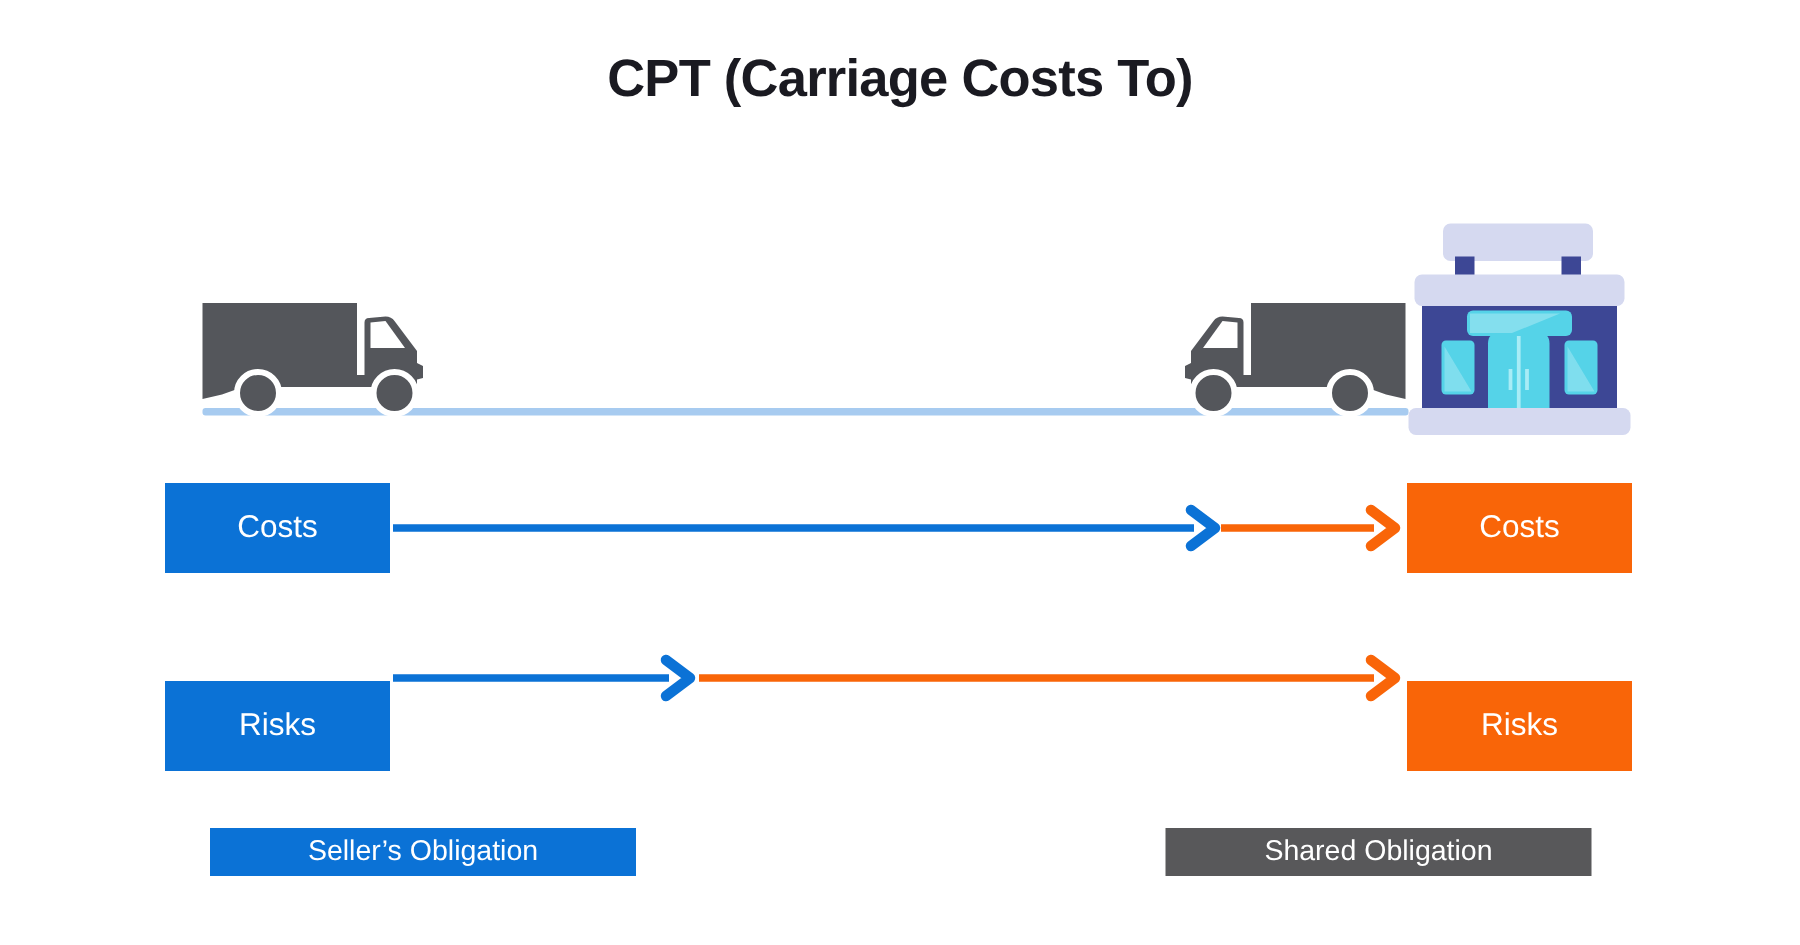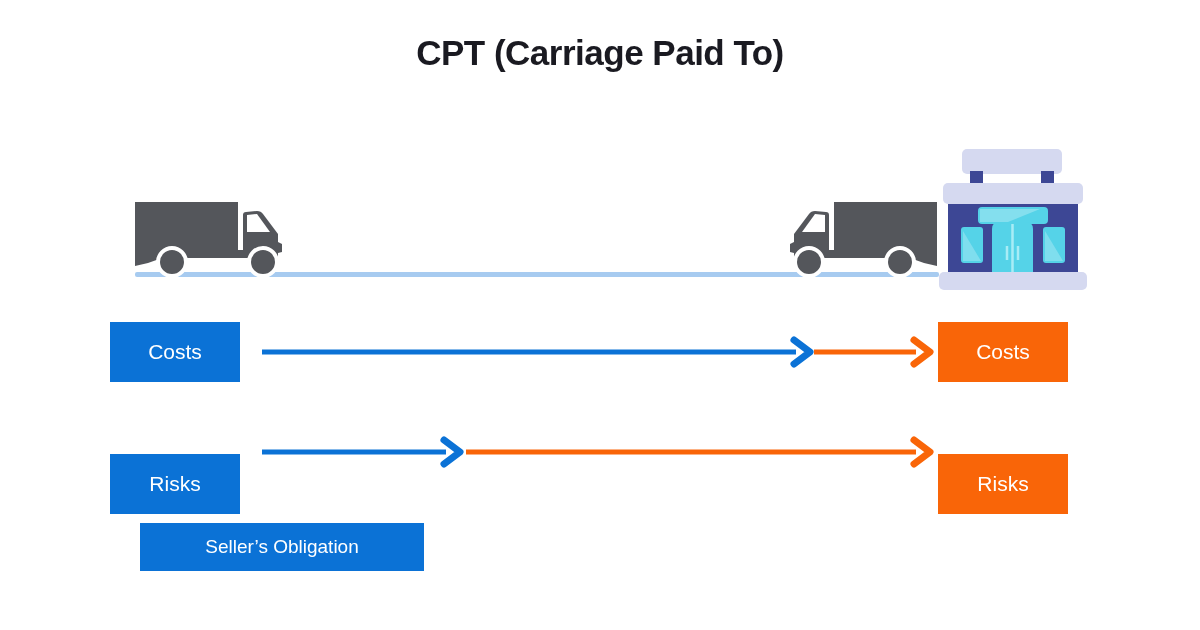--- a/index.html
+++ b/index.html
@@ -32,49 +32,49 @@
   .road{
     position:absolute;left:135px;top:272px;
     width:804px;height:5px;border-radius:2px;
     background:var(--road-blue);
   }
   .truck{position:absolute;width:152px;height:84px;}
   .truck.origin{left:132px;top:196px;}
   .truck.destination{left:788px;top:196px;transform:scaleX(-1);}
   .building{position:absolute;left:936px;top:145px;width:154px;height:145px;}
   .obox{
-    position:absolute;width:130px;height:60px;
+    position:absolute;width:150px;height:60px;
     display:flex;align-items:center;justify-content:center;
     color:#ffffff;font-size:21px;font-weight:500;
   }
   .obox.seller{background:var(--seller-blue);left:110px;}
   .obox.buyer{background:var(--buyer-orange);left:938px;}
   .row-costs{top:322px;}
   .row-risks{top:422px;margin-top:32px;}
   .arrows{position:absolute;left:262px;width:678px;height:36px;}
   .arrows.costs{top:334px;}
   .arrows.risks{top:434px;}
   .seller-stroke{stroke:var(--seller-blue);}
   .buyer-stroke{stroke:var(--buyer-orange);}
   .legend-box{
-    position:absolute;top:523px;height:48px;width:284px;
+    position:absolute;top:552px;height:32px;width:284px;
     display:flex;align-items:center;justify-content:center;
     color:#ffffff;font-size:19px;
   }
   .legend-box.seller{left:140px;background:var(--seller-blue);}
   .legend-box.buyer{left:458px;background:var(--buyer-orange);}
   .legend-box.shared{left:777px;background:var(--shared-gray);}
   svg{display:block;}
 </style>
 </head>
 <body>
 
 <div class="canvas">
 
-  <div class="title">CPT (Carriage Paid To)</div>
+  <div class="title">CPT (Carriage Costs To)</div>
 
   <div class="road"></div>
 
   <svg class="truck origin" viewBox="0 0 152 84" aria-hidden="true">
     <g fill="var(--truck-gray)">
       <rect x="3" y="6" width="103" height="48"></rect>
       <rect x="3" y="54" width="110" height="8"></rect>
       <path d="M3,62 L3,70 L16,67 L30,62 Z"></path>
       <path d="M111,62 L111,19 Q111,16 114,16 L125,15 Q129,15 131,18 L146,38 L146,46 L150,48 L150,56 L146,57 L146,62 Z"></path>
     </g>
@@ -136,14 +136,17 @@
     <line class="buyer-stroke" x1="204" y1="18" x2="654" y2="18" stroke-width="5"></line>
     <polyline class="buyer-stroke" points="652,6 668,18 652,30" fill="none" stroke-width="7" stroke-linecap="round" stroke-linejoin="round"></polyline>
   </svg>
   <div class="obox buyer row-risks">
     <span>Risks</span>
   </div>
 
   <div class="legend-box seller">
     <span>Seller’s Obligation</span>
   </div>
+  <div class="legend-box shared">
+    <span>Shared Obligation</span>
+  </div>
 
 </div>
 
 </body></html>

